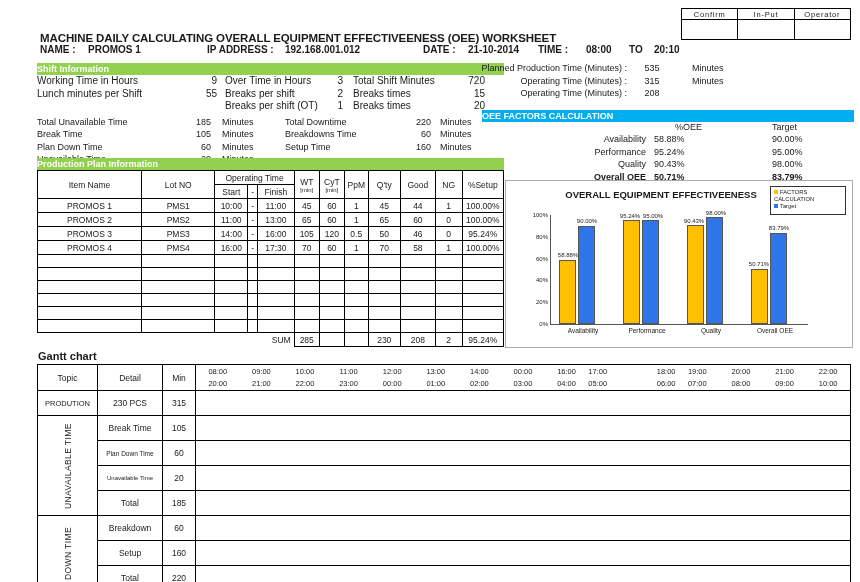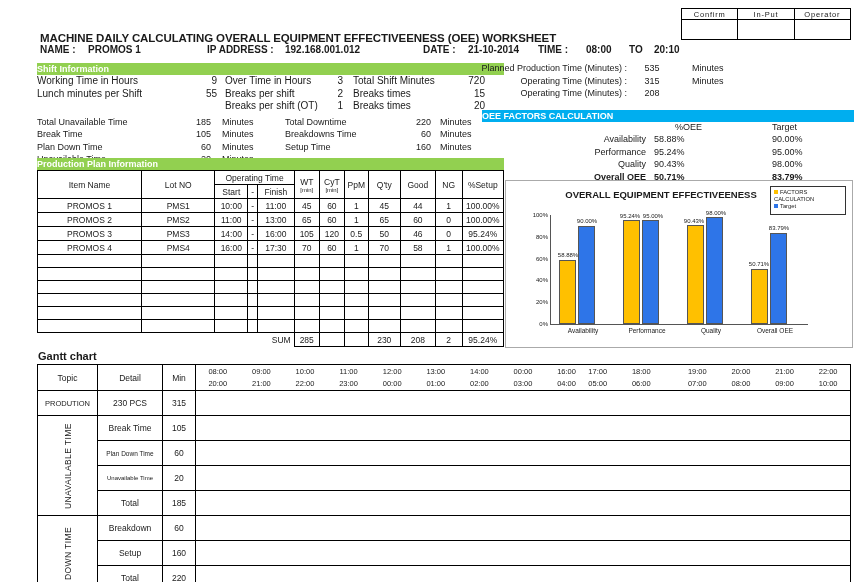--- a/index.html
+++ b/index.html
@@ -545,21 +545,21 @@
                   <div>03:00</div>
                 </div>
                 <div style="flex: 1 1 0%; text-align: center; font-size: 7.5px; line-height: 12px;">
                   <div>16:00</div>
                   <div>04:00</div>
                 </div>
                 <div style="flex: 1 1 0%; text-align: left; font-size: 7.5px; line-height: 12px;">
                   <div>17:00</div>
                   <div>05:00</div>
                 </div>
-                <div style="flex: 1 1 0%; text-align: left; font-size: 7.5px; line-height: 12px;">
+                <div style="flex: 1 1 0%; text-align: right; font-size: 7.5px; line-height: 12px;">
                   <div>18:00</div>
                   <div>06:00</div>
                 </div>
                 <div style="flex: 1 1 0%; text-align: center; font-size: 7.5px; line-height: 12px;">
                   <div>19:00</div>
                   <div>07:00</div>
                 </div>
                 <div style="flex: 1 1 0%; text-align: center; font-size: 7.5px; line-height: 12px;">
                   <div>20:00</div>
                   <div>08:00</div>

